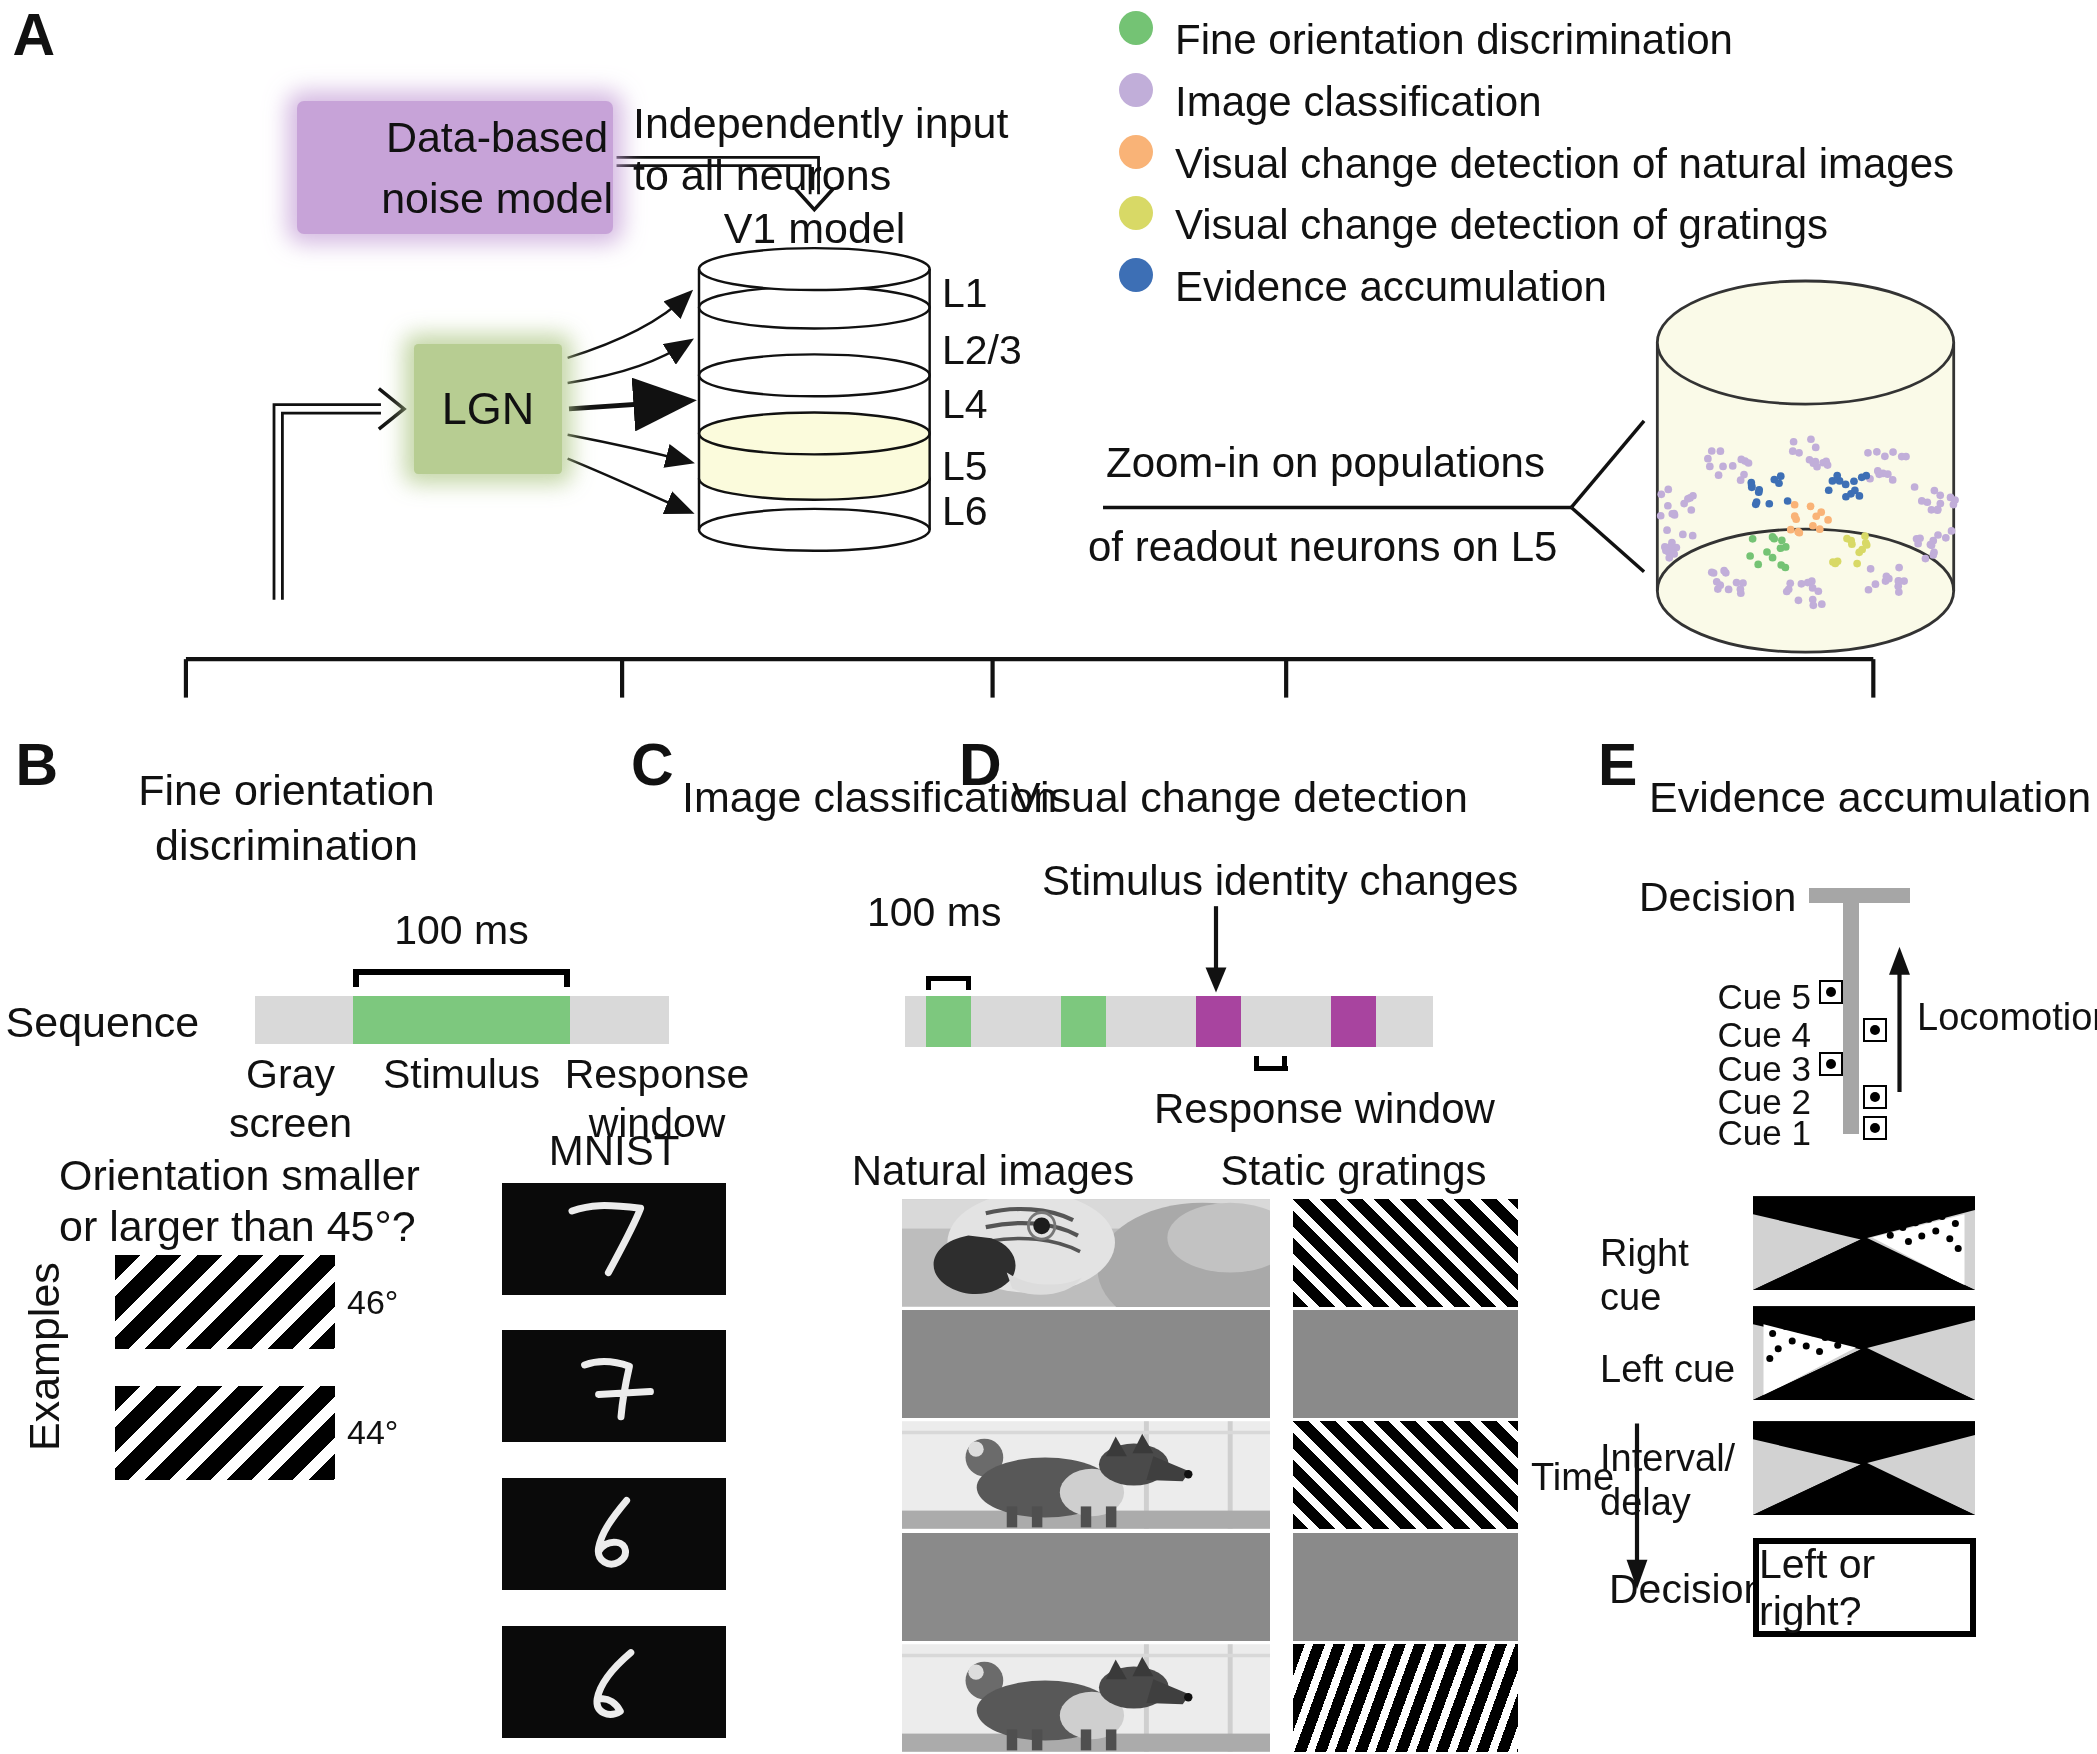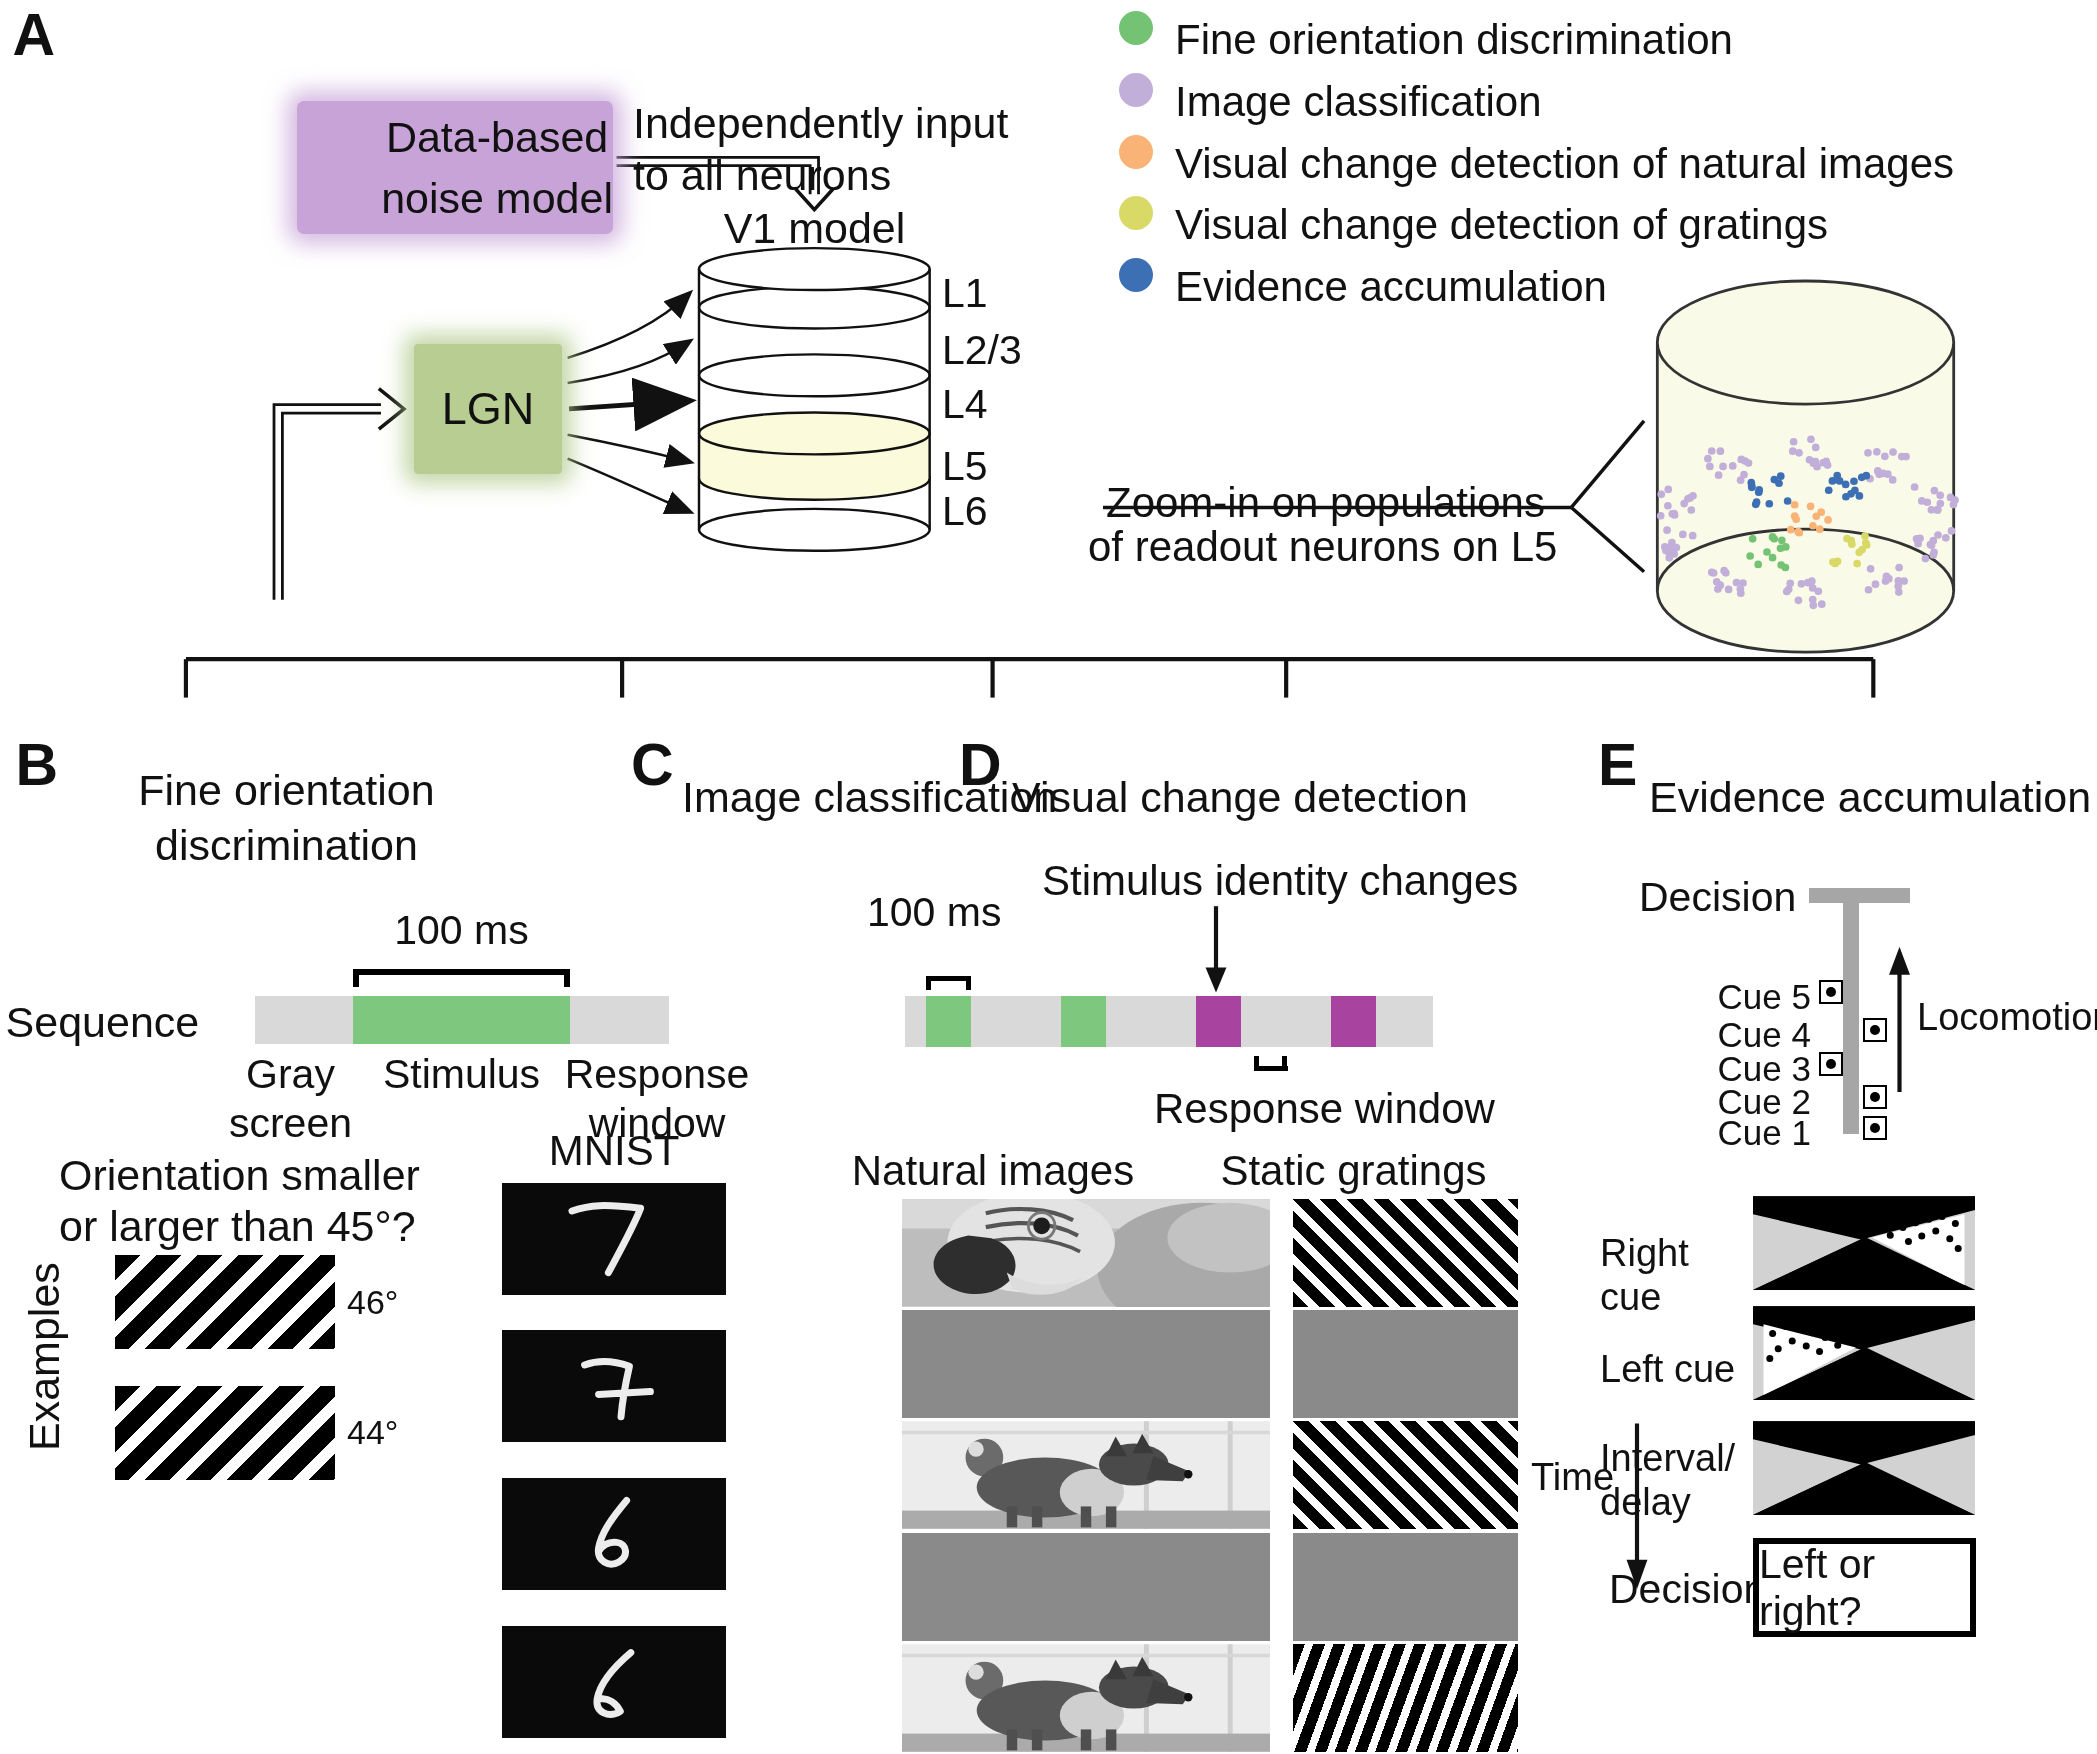--- a/index.html
+++ b/index.html
@@ -331,21 +331,21 @@
       <div class="legend-row" style="top:190px;width:1049px;">
         <div class="legend-dot" style="left:1119px;top:5.6px;background:#d8d966;"></div>
         <div class="legend-label" style="">Visual change detection of gratings</div>
       </div>
       <div class="legend-row" style="top:252px;width:1049px;">
         <div class="legend-dot" style="left:1119px;top:5.6px;background:#3d6fb5;"></div>
         <div class="legend-label" style="">Evidence accumulation</div>
       </div>
     </div>
 
-  <div class="abs" style="left:1106px;top:439px;font-size:42px;margin-top:40px;">Zoom-in on populations</div>
+  <div class="abs" style="left:1106px;top:439px;font-size:42px;">Zoom-in on populations</div>
   <div class="abs" style="left:1088px;top:523px;font-size:42px;">of readout neurons on L5</div>
 
   <div class="abs panel-letter" style="left:15.4px;top:736px;">B</div>
   <div class="abs ctr" style="left:63px;top:763px;width:447px;font-size:43px;line-height:1.28;">
     <div>Fine orientation</div>
     <div>discrimination</div>
   </div>
 
   <div class="abs ctr" style="left:353px;top:907px;width:217px;font-size:41px;">100 ms</div>
 

